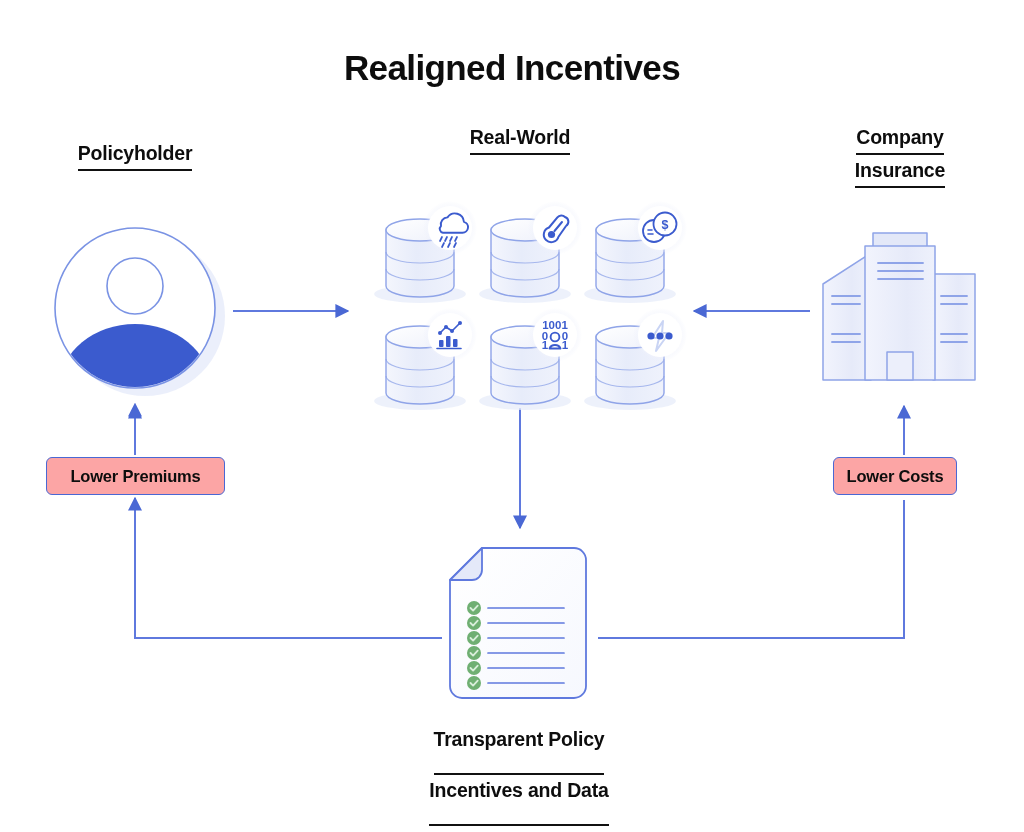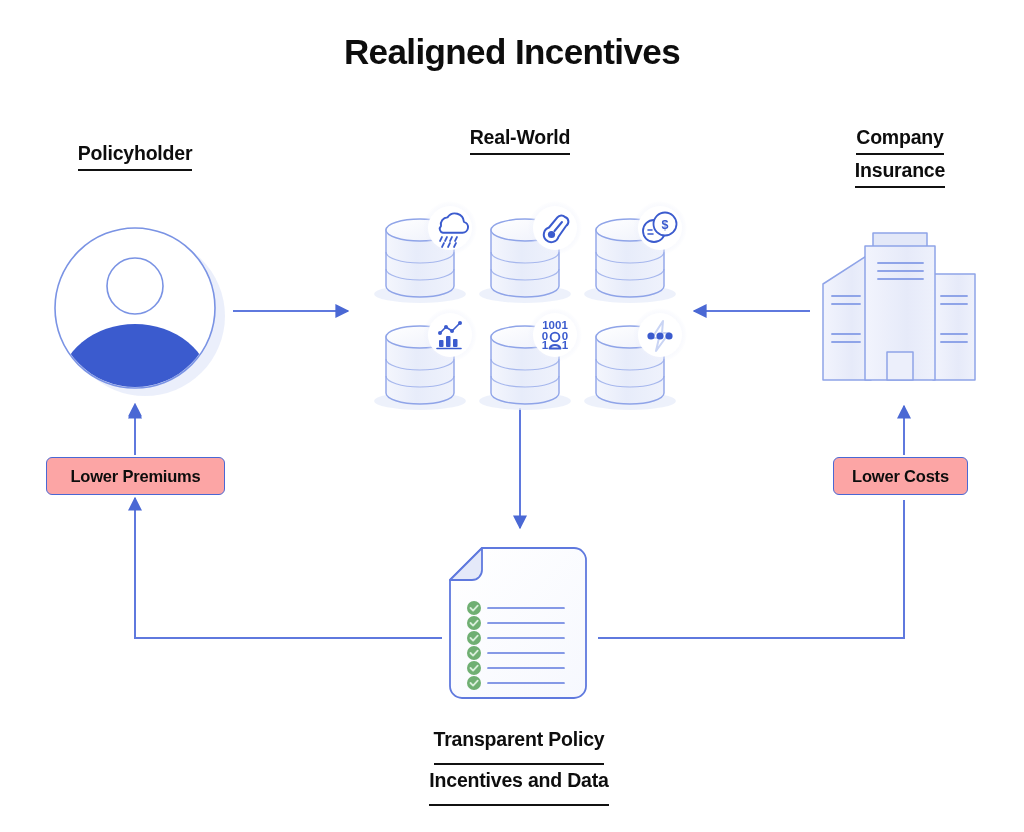--- a/index.html
+++ b/index.html
@@ -18,21 +18,21 @@
   #canvas {
     position: absolute;
     inset: 0;
     width: 1024px;
     height: 832px;
   }
   .abs { position: absolute; }
 
   
   #page-title {
-    left: 0; top: 32px;
+    left: 0; top: 48px;
     width: 1024px;
     text-align: center;
     font-size: 35px;
     font-weight: bold;
     letter-spacing: -0.6px;
     color: #0d0d0d;
   }
 
   
   .col-heading {
@@ -58,39 +58,39 @@
     text-align: center;
     font-size: 19.5px;
     font-weight: bold;
     line-height: 31px;
     color: #0d0d0d;
     letter-spacing: -0.2px;
   }
   #caption-policy .ul {
     display: inline-block;
     border-bottom: 2.4px solid #111111;
-    padding-bottom: 8px;
+    padding-bottom: 18px;
   }
 
   
   .pill {
     background: #fca5a5;
     border: 1.4px solid #4a68d4;
     border-radius: 6px;
     color: #0d0d0d;
     font-size: 16.5px;
     font-weight: bold;
     display: flex;
     align-items: center;
     justify-content: center;
     letter-spacing: -0.2px;
     box-sizing: border-box;
   }
   #pill-lower-premiums { left: 46px;  top: 457px; width: 179px; height: 38px; }
-  #pill-lower-costs    { left: 833px; top: 457px; width: 135px; height: 38px; }
+  #pill-lower-costs    { left: 833px; top: 457px; width: 124px; height: 38px; }
 </style>
 </head>
 <body>
 
 <svg id="canvas" viewBox="0 0 1024 832" xmlns="http://www.w3.org/2000/svg">
   <defs>
     <linearGradient id="cylTop" x1="0" y1="0" x2="1" y2="1">
       <stop offset="0%" stop-color="#ffffff"></stop>
       <stop offset="100%" stop-color="#eef1fb"></stop>
     </linearGradient>

